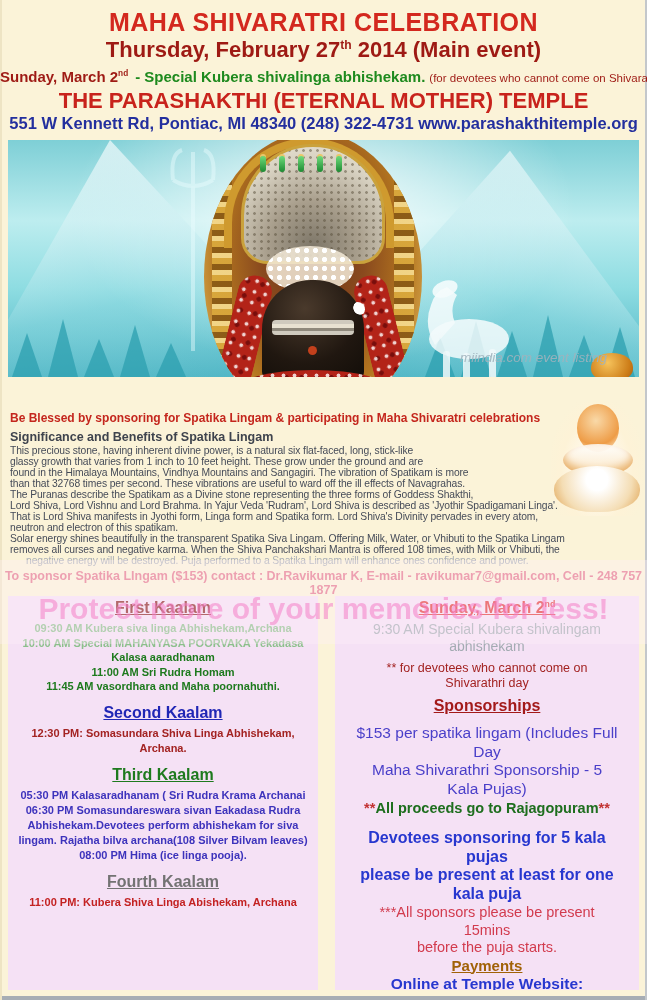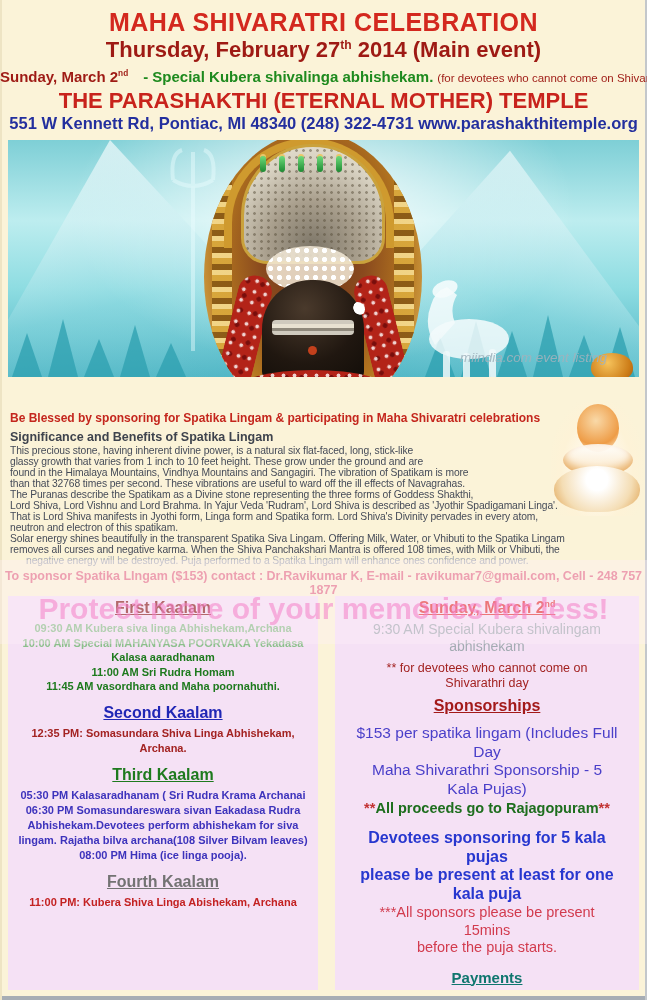--- a/index.html
+++ b/index.html
@@ -8,21 +8,21 @@
         box-shadow:inset -2px 0 0 #c3c7cb, inset 2px 0 0 #eee4c4, inset 0 -4px 0 #a7adb4;}
   .abs{position:absolute;}
   .ctr{text-align:center;left:0;right:0;}
   .b{font-weight:bold;}
   sup{font-size:0.55em;vertical-align:super;line-height:0;}
 
   
   .title{top:8px;font-size:25px;letter-spacing:.5px;color:#D3281E;}
   .date-line{top:37px;font-size:22px;color:#9E1A14;}
   .march-line{top:68px;font-size:15px;color:#9E1A14;white-space:nowrap;}
-  .march-green{color:#1E8A1E;font-weight:600;margin-left:15px;}
+  .march-green{color:#1E8A1E;font-weight:600;margin-left:7px;}
   .march-note{font-size:11.5px;margin-left:4px;}
   .temple{top:88px;font-size:22px;color:#C8231C;}
   .address{top:114px;font-size:16.5px;color:#232F9E;}
 
   
   .photo{left:8px;top:140px;width:631px;height:237px;overflow:hidden;
     background:
       radial-gradient(ellipse 420px 260px at 50% 30%, rgba(255,255,255,.85) 0%, rgba(255,255,255,0) 60%),
       linear-gradient(180deg,#7ECFD6 0%,#BDEDEF 34%,#8FDDE2 62%,#49B2C2 100%);}
   .mtn{top:0;height:268px;background:linear-gradient(165deg,rgba(255,255,255,.8) 0%,rgba(150,220,228,.35) 55%,rgba(60,170,185,.15) 100%);}
@@ -110,21 +110,21 @@
 
   .sun-h{font-size:16px;font-weight:bold;color:#E23535;text-decoration:underline;line-height:20px;}
   .sun-line{font-size:14px;color:#A3ABB2;margin-top:3px;line-height:17px;}
   .sun-note{font-size:12.5px;color:#A32322;margin-top:6px;line-height:15px;}
   .spon-h{font-size:16px;font-weight:bold;color:#A31A1A;text-decoration:underline;margin-top:5px;line-height:20px;}
   .price{font-size:15.5px;color:#4A3FC9;line-height:18.5px;margin-top:8px;white-space:pre-line;}
   .proceeds{font-size:14.5px;font-weight:bold;color:#1E6E1E;margin-top:1px;line-height:18px;}
   .stars{color:#C23333;}
   .devotees{font-size:16px;font-weight:bold;color:#2737CF;line-height:18.5px;margin-top:12px;white-space:pre-line;}
   .sp-note{font-size:14.5px;color:#D23B4E;line-height:17.5px;margin-top:1px;white-space:pre-line;}
-  .pay-h{font-size:15px;font-weight:bold;color:#0f766e;text-decoration:underline;margin-top:12px;line-height:18px;}
+  .pay-h{font-size:15px;font-weight:bold;color:#a16207;text-decoration:underline;margin-top:0;line-height:18px;}
   .pay-lines{font-size:15.5px;font-weight:bold;color:#2737CF;line-height:18px;white-space:pre-line;}
 </style>
 </head>
 <body>
 
 <div class="page">
 
   <div class="abs ctr b title">MAHA SHIVARATRI CELEBRATION</div>
   <div class="abs ctr b date-line"><span>Thursday, February 27</span><sup>th</sup><span> 2014 (Main event)</span></div>
   <div class="abs ctr march-line"><span class="b"><span>Sunday, March 2</span><sup>nd</sup></span><span class="march-green">- Special Kubera shivalinga abhishekam.</span><span class="march-note">(for devotees who cannot come on Shivarathri day)</span></div>
@@ -219,21 +219,21 @@
 
   <div class="abs col colL">
     <div class="kh kh1">First Kaalam</div>
     <div class="ln ln-fgreen">09:30 AM Kubera siva linga Abhishekam,Archana</div>
     <div class="ln ln-fgreen">10:00 AM Special MAHANYASA POORVAKA Yekadasa</div>
     <div class="ln ln-green">Kalasa aaradhanam</div>
     <div class="ln ln-green">11:00 AM Sri Rudra Homam</div>
     <div class="ln ln-green">11:45 AM vasordhara and Maha poornahuthi.</div>
 
     <div class="kh kh2">Second Kaalam</div>
-    <div class="ln ln-dred">12:35 PM: Somasundara Shiva Linga Abhishekam,
+    <div class="ln ln-dred">12:30 PM: Somasundara Shiva Linga Abhishekam,
 Archana.</div>
 
     <div class="kh kh3">Third Kaalam</div>
     <div class="ln ln-blue">05:30 PM Kalasaradhanam ( Sri Rudra Krama Archanai</div>
     <div class="ln ln-blue">06:30 PM Somasundareswara sivan Eakadasa Rudra
 Abhishekam.Devotees perform abhishekam for siva
 lingam. Rajatha bilva archana(108 Silver Bilvam leaves)</div>
     <div class="ln ln-blue">08:00 PM Hima (ice linga pooja).</div>
 
     <div class="kh kh4">Fourth Kaalam</div>

